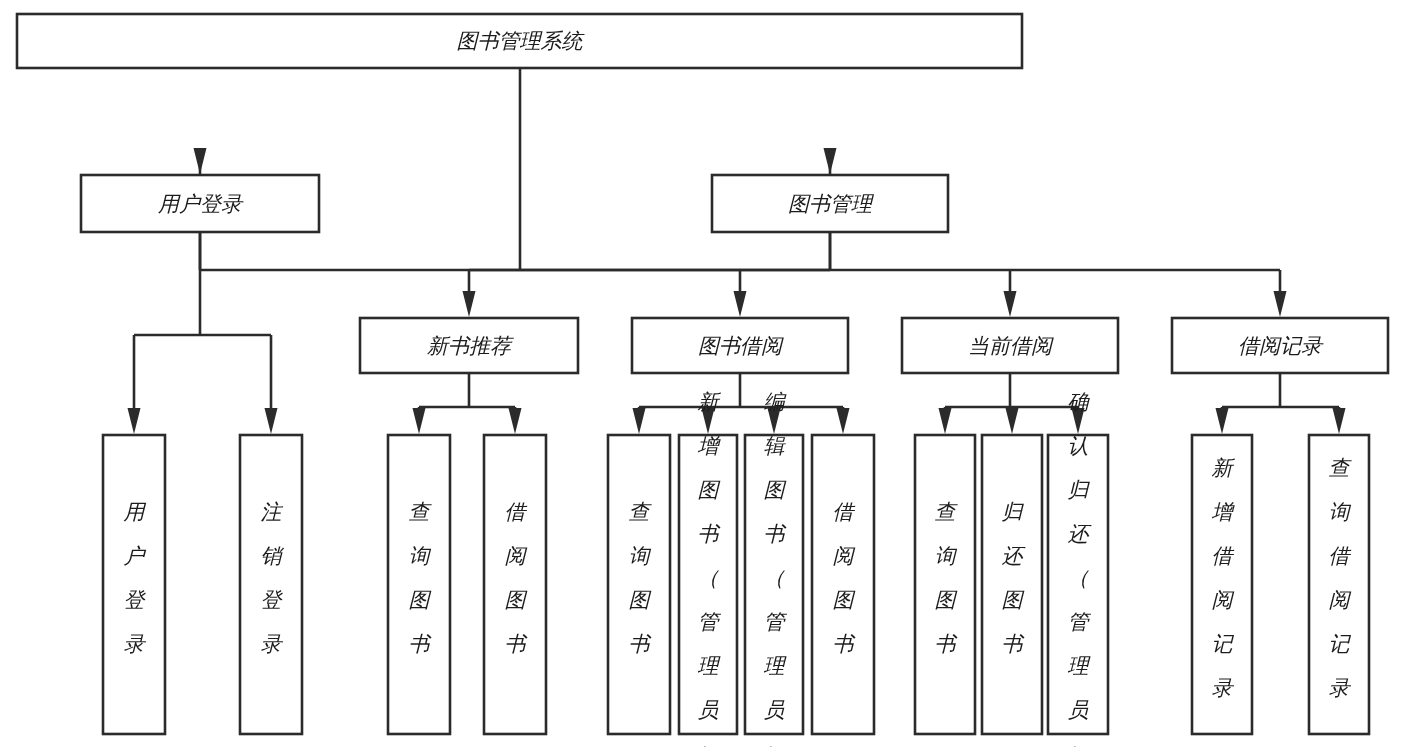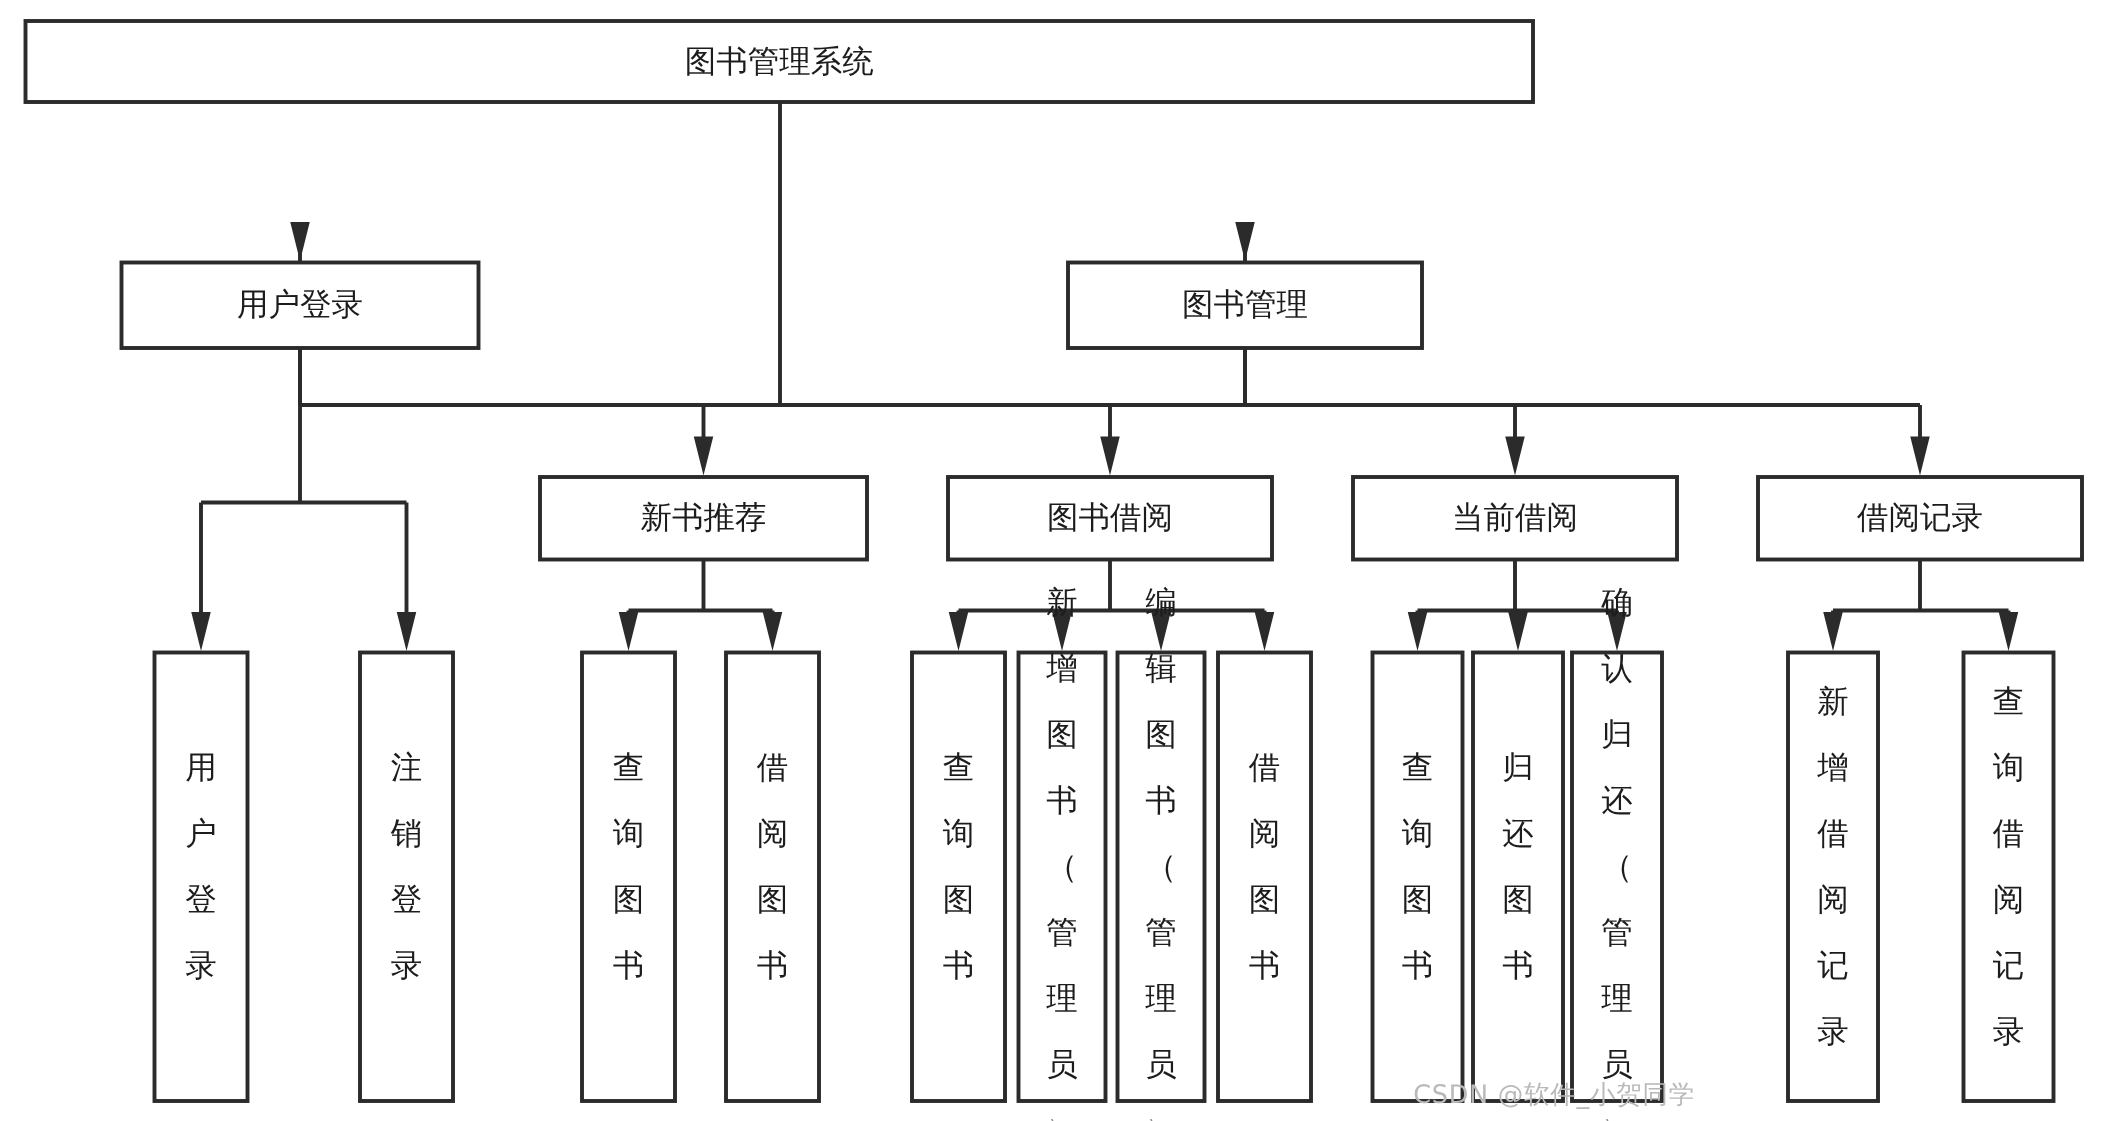--- a/index.html
+++ b/index.html
@@ -14,20 +14,21 @@
     position: relative;
     overflow: hidden;
     font-family: "DejaVu Sans", "Liberation Sans", sans-serif;
   }
   #diagram-root {
     position: absolute;
     left: 0;
     top: 0;
     width: 1140px;
     height: 747px;
+    font-style: italic;
   }
   svg.diagram-canvas {
     display: block;
     width: 1405px;
     height: 747px;
   }
   .node-box {
     fill: #ffffff;
     stroke: #2b2b2b;
     stroke-width: 2.6;
@@ -217,14 +218,13 @@
         <g>
           <rect x="1192" y="435" width="60" height="299" class="node-box"></rect>
           <text x="1222" y="0" class="node-label-v"><tspan x="1222" y="474.5">新</tspan><tspan x="1222" y="518.5">增</tspan><tspan x="1222" y="562.5">借</tspan><tspan x="1222" y="606.5">阅</tspan><tspan x="1222" y="650.5">记</tspan><tspan x="1222" y="694.5">录</tspan></text>
         </g>
         <g>
           <rect x="1309" y="435" width="60" height="299" class="node-box"></rect>
           <text x="1339" y="0" class="node-label-v"><tspan x="1339" y="474.5">查</tspan><tspan x="1339" y="518.5">询</tspan><tspan x="1339" y="562.5">借</tspan><tspan x="1339" y="606.5">阅</tspan><tspan x="1339" y="650.5">记</tspan><tspan x="1339" y="694.5">录</tspan></text>
         </g>
       </g>
   </svg>
-  <div class="watermark">CSDN @软件_小贺同学</div>
 </div>
 
 </body></html>

